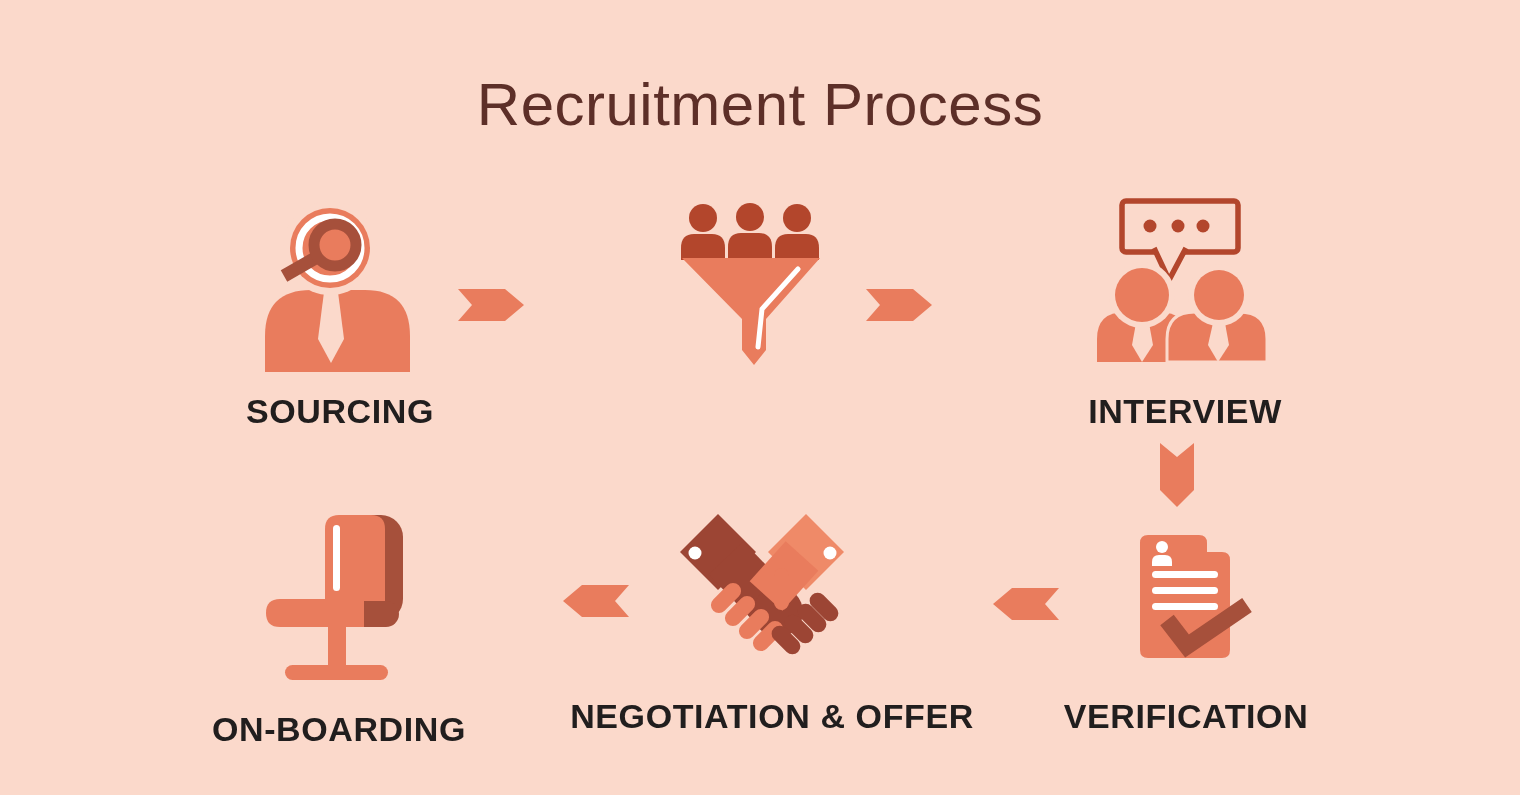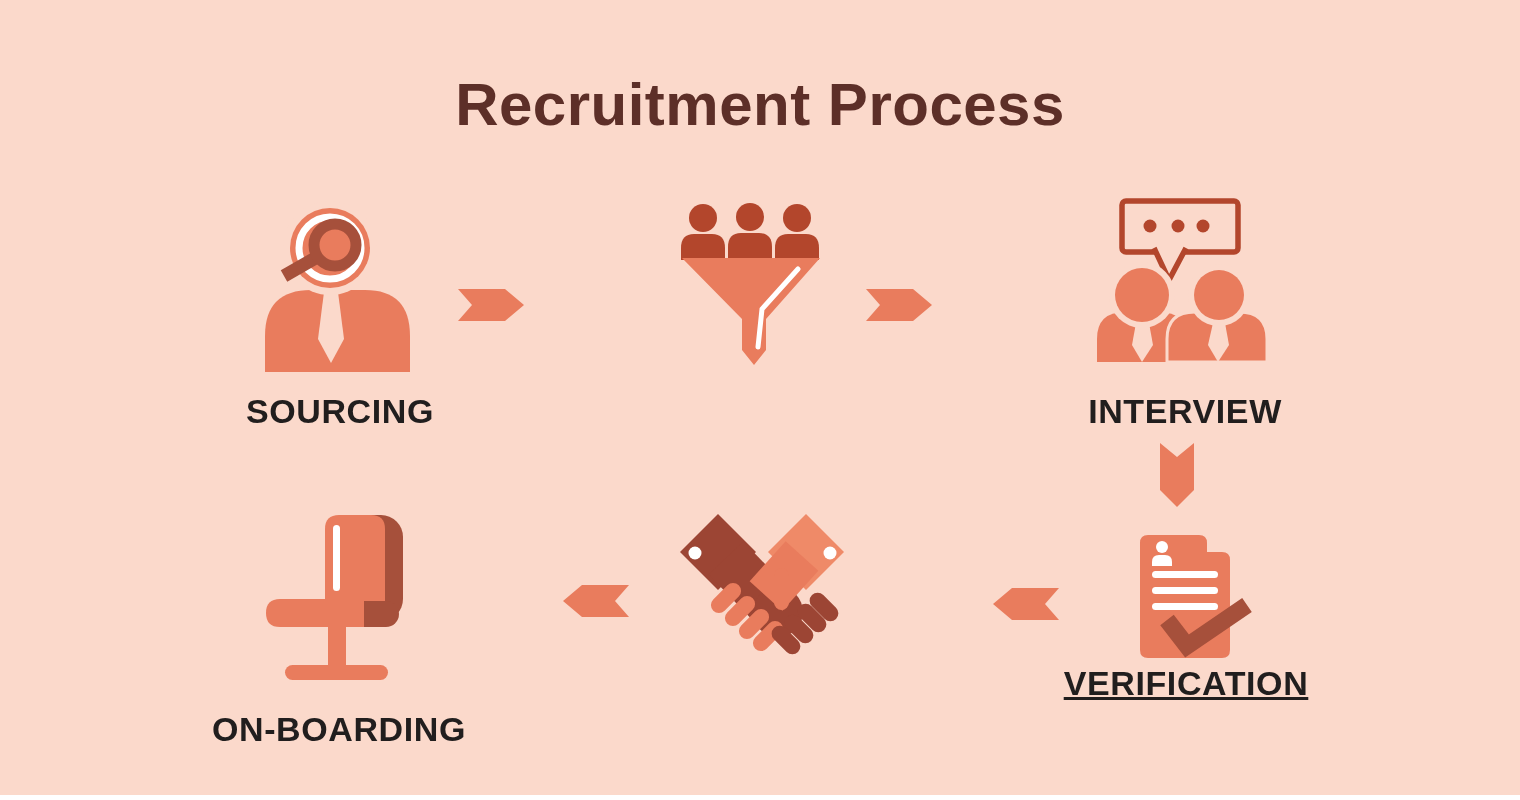--- a/index.html
+++ b/index.html
@@ -8,21 +8,21 @@
     --title-color:#5D2F28; --label-color:#211E1E; --white:#FFFFFF;
   }
   html,body{margin:0;padding:0;}
   .canvas{
     position:relative; width:1520px; height:800px;
     background:var(--background); overflow:hidden;
     font-family:"Liberation Sans", sans-serif;
   }
   .title{
     position:absolute; left:0; right:0; top:70px; margin:0;
-    text-align:center; font-size:60px; font-weight:bold;
+    text-align:center; font-size:60px; font-weight:normal;
     color:var(--title-color); letter-spacing:0.5px;
   }
   .icon{position:absolute;}
   .icon svg{display:block; width:100%; height:100%;}
   .stage-label{
     position:absolute; transform:translateX(-50%);
     font-size:34px; font-weight:bold; letter-spacing:0.6px;
     color:var(--label-color); white-space:nowrap;
   }
   .arrow{position:absolute;}
@@ -31,21 +31,21 @@
   #icon-sourcing{left:258px; top:196px; width:160px; height:190px;}
   #icon-screening{left:670px; top:198px; width:160px; height:180px;}
   #icon-interview{left:1095px; top:197px; width:180px; height:182px;}
   #icon-verification{left:1128px; top:528px; width:175px; height:140px;}
   #icon-negotiation{left:678px; top:512px; width:190px; height:160px;}
   #icon-onboarding{left:263px; top:503px; width:150px; height:178px;}
 
   #label-sourcing{left:340px; top:392px;}
   #label-screening{left:752px; top:392px;}
   #label-interview{left:1185px; top:392px;}
-  #label-verification{left:1186px; top:664px;text-decoration:underline;}
+  #label-verification{left:1186px; top:697px;}
   #label-negotiation{left:772px; top:697px;}
   #label-onboarding{left:339px; top:695px;margin-top:15px;}
 
   #arrow-1{left:458px; top:289px;}
   #arrow-2{left:866px; top:289px;}
   #arrow-3{left:1160px; top:443px;}
   #arrow-4{left:993px; top:588px;}
   #arrow-5{left:563px; top:585px;}
 </style>
 </head>
@@ -148,20 +148,21 @@
       <g fill="var(--maroon)">
         <rect x="-17" y="-8" width="34" height="16" rx="8" transform="translate(108,128) rotate(45)"></rect>
         <rect x="-17" y="-8" width="34" height="16" rx="8" transform="translate(121,117) rotate(45)"></rect>
         <rect x="-17" y="-8" width="34" height="16" rx="8" transform="translate(134,106) rotate(45)"></rect>
         <rect x="-17" y="-8" width="34" height="16" rx="8" transform="translate(146,95) rotate(45)"></rect>
       </g>
       <circle cx="17" cy="41" r="6.5" fill="var(--white)"></circle>
       <circle cx="152" cy="41" r="6.5" fill="var(--white)"></circle>
     </svg>
   </div>
+  <div class="stage-label" id="label-negotiation">NEGOTIATION &amp; OFFER</div>
 
   <svg class="arrow" id="arrow-5" width="66" height="32">
     <polygon points="66,0 19,0 0,16 19,32 66,32 52,16" fill="var(--accent)"></polygon>
   </svg>
 
   <div class="icon" id="icon-onboarding">
     <svg viewBox="0 0 150 178">
       <rect x="80" y="12" width="60" height="106" rx="22" fill="var(--rust)"></rect>
       <path d="M62,26 Q62,12 76,12 H108 Q122,12 122,26 V102 H62 Z" fill="var(--accent)"></path>
       <rect x="70" y="22" width="7" height="66" rx="3.5" fill="var(--white)"></rect>

